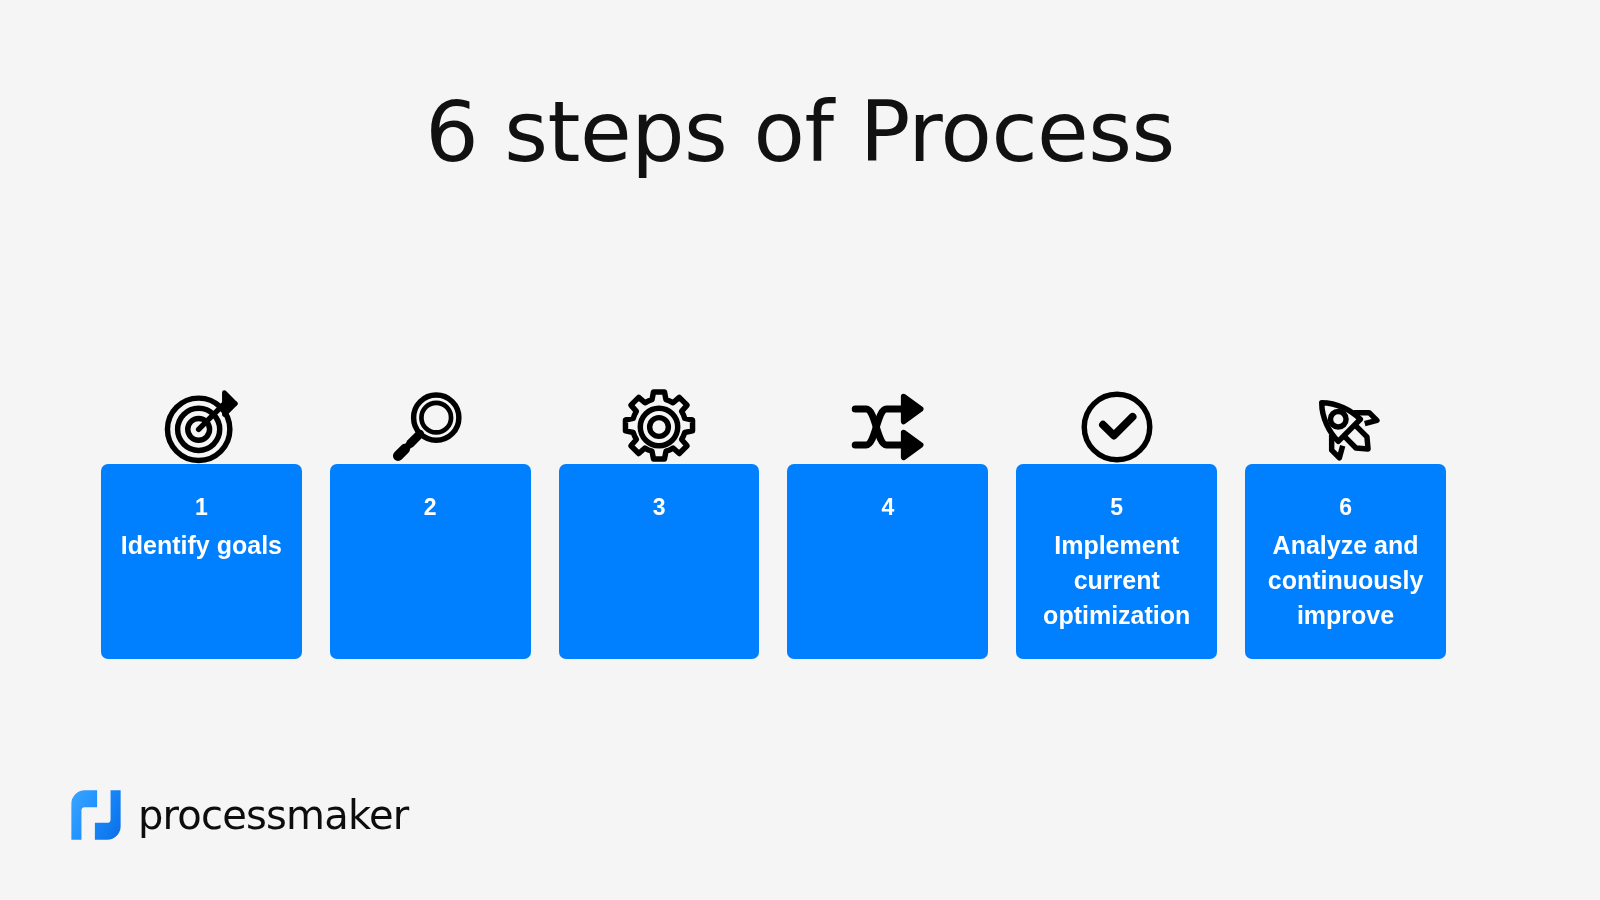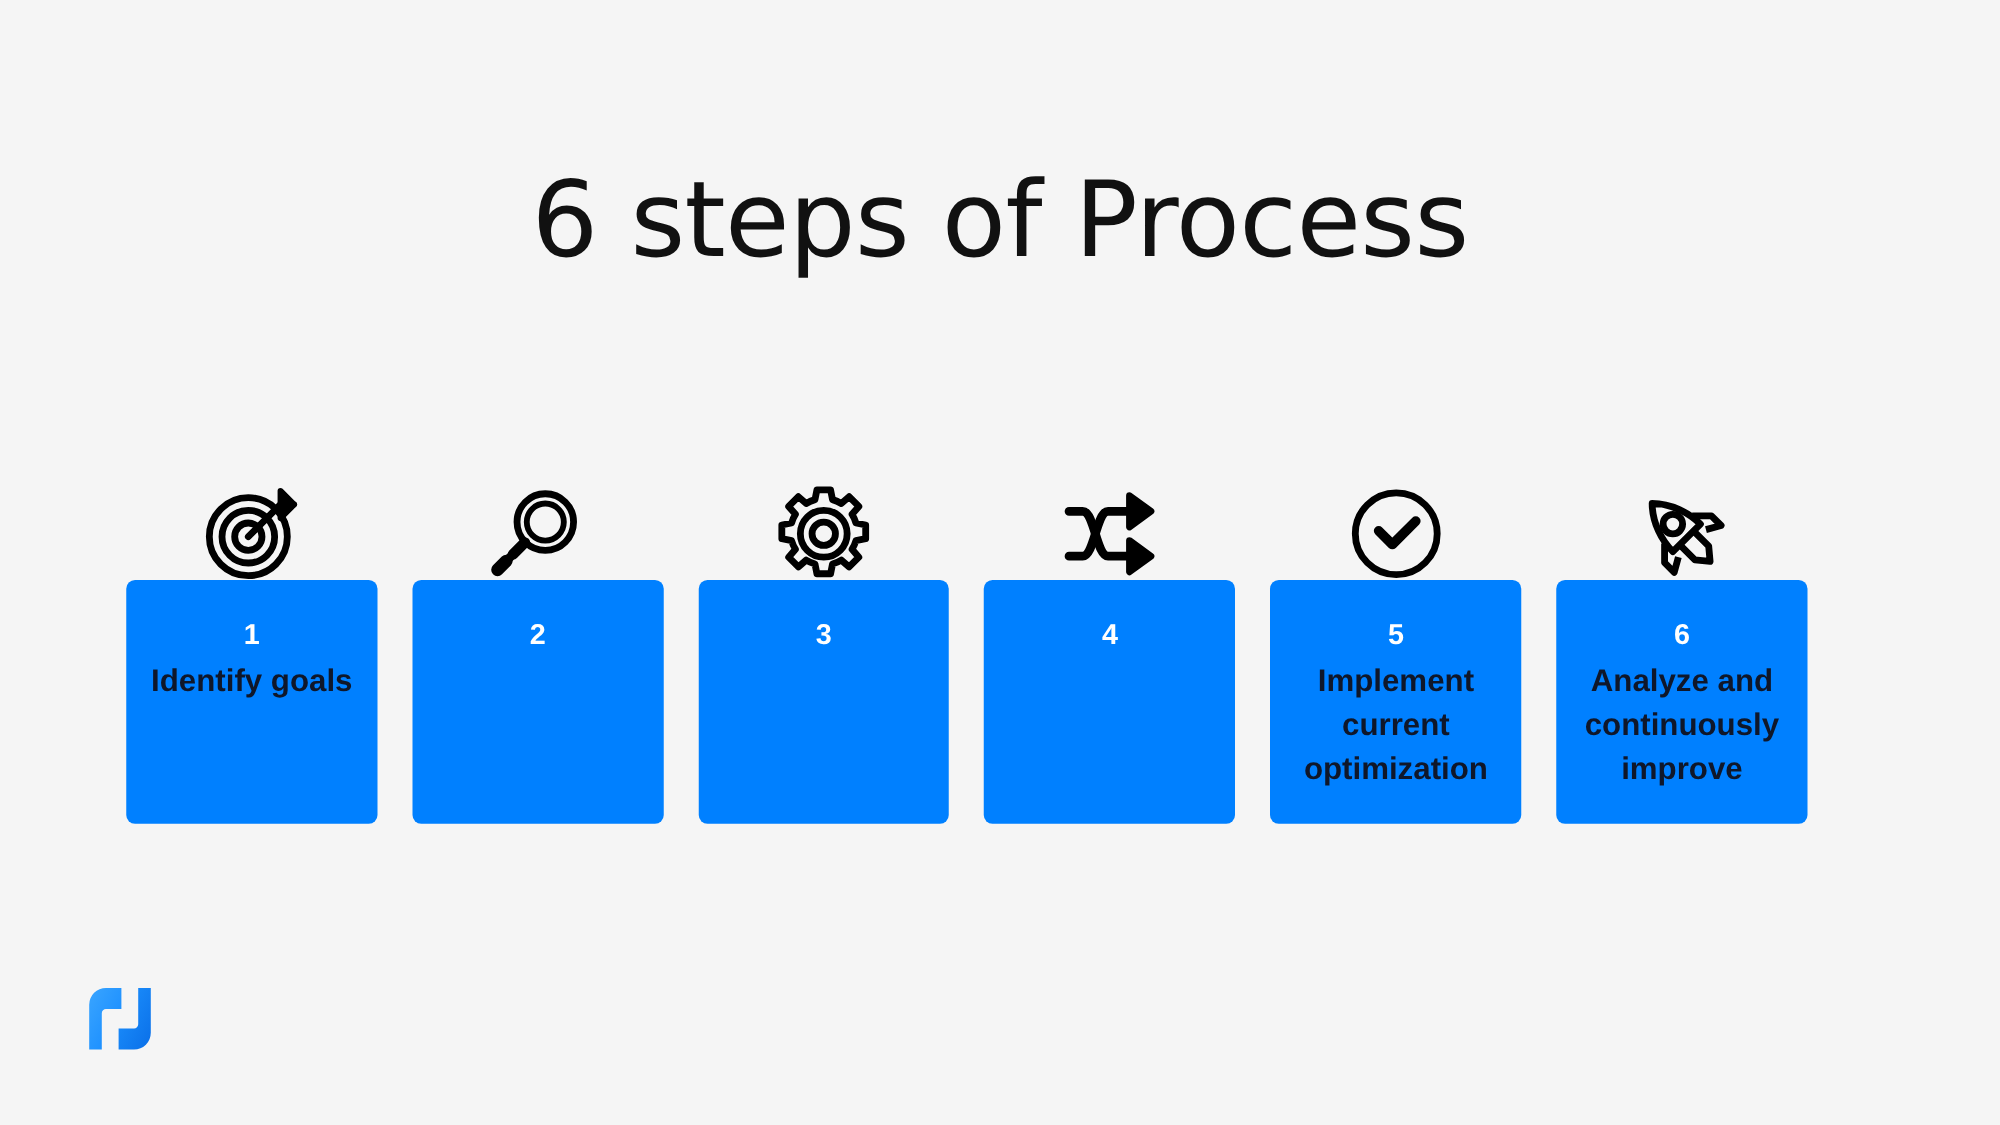--- a/index.html
+++ b/index.html
@@ -23,21 +23,20 @@
     background: #f5f5f5;
   }
 
   
   .title-block {
     position: absolute;
     top: 88px;
     left: 0;
     width: 1600px;
     text-align: center;
-    margin-top: 44px;
   }
   .title-line {
     display: block;
     font-family: "DejaVu Sans", sans-serif;
     font-weight: 400;
     font-size: 84px;
     line-height: 88px;
     letter-spacing: -0.5px;
     color: #111111;
     white-space: nowrap;
@@ -85,21 +84,21 @@
   .step-number {
     font-size: 23px;
     font-weight: bold;
     color: #ffffff;
     line-height: 26px;
     margin-bottom: 8px;
   }
   .step-label {
     font-size: 25px;
     font-weight: bold;
-    color: #0f172a;
+    color: #ffffff;
     line-height: 35px;
     text-align: center;
     padding: 0 2px;
     word-break: break-word;
   }
 
   
   .logo {
     position: absolute;
     left: 68px;
@@ -227,15 +226,16 @@
           </linearGradient>
           <linearGradient id="pmGradB" x1="0" y1="0" x2="1" y2="1">
             <stop offset="0%" stop-color="#1e93ff"></stop>
             <stop offset="100%" stop-color="#0a6fe8"></stop>
           </linearGradient>
         </defs>
         <path d="M6 30 A24 24 0 0 1 30 6 L52 6 L52 36 L30 36 A6 6 0 0 0 24 42 L24 94 L6 94 Z" fill="url(#pmGradA)"></path>
         <path d="M94 70 A24 24 0 0 1 70 94 L48 94 L48 64 L70 64 A6 6 0 0 0 76 58 L76 6 L94 6 Z" fill="url(#pmGradB)"></path>
       </svg>
     </span>
+    <span class="logo-word">processmaker</span>
   </div>
 
 </div>
 
 </body></html>

